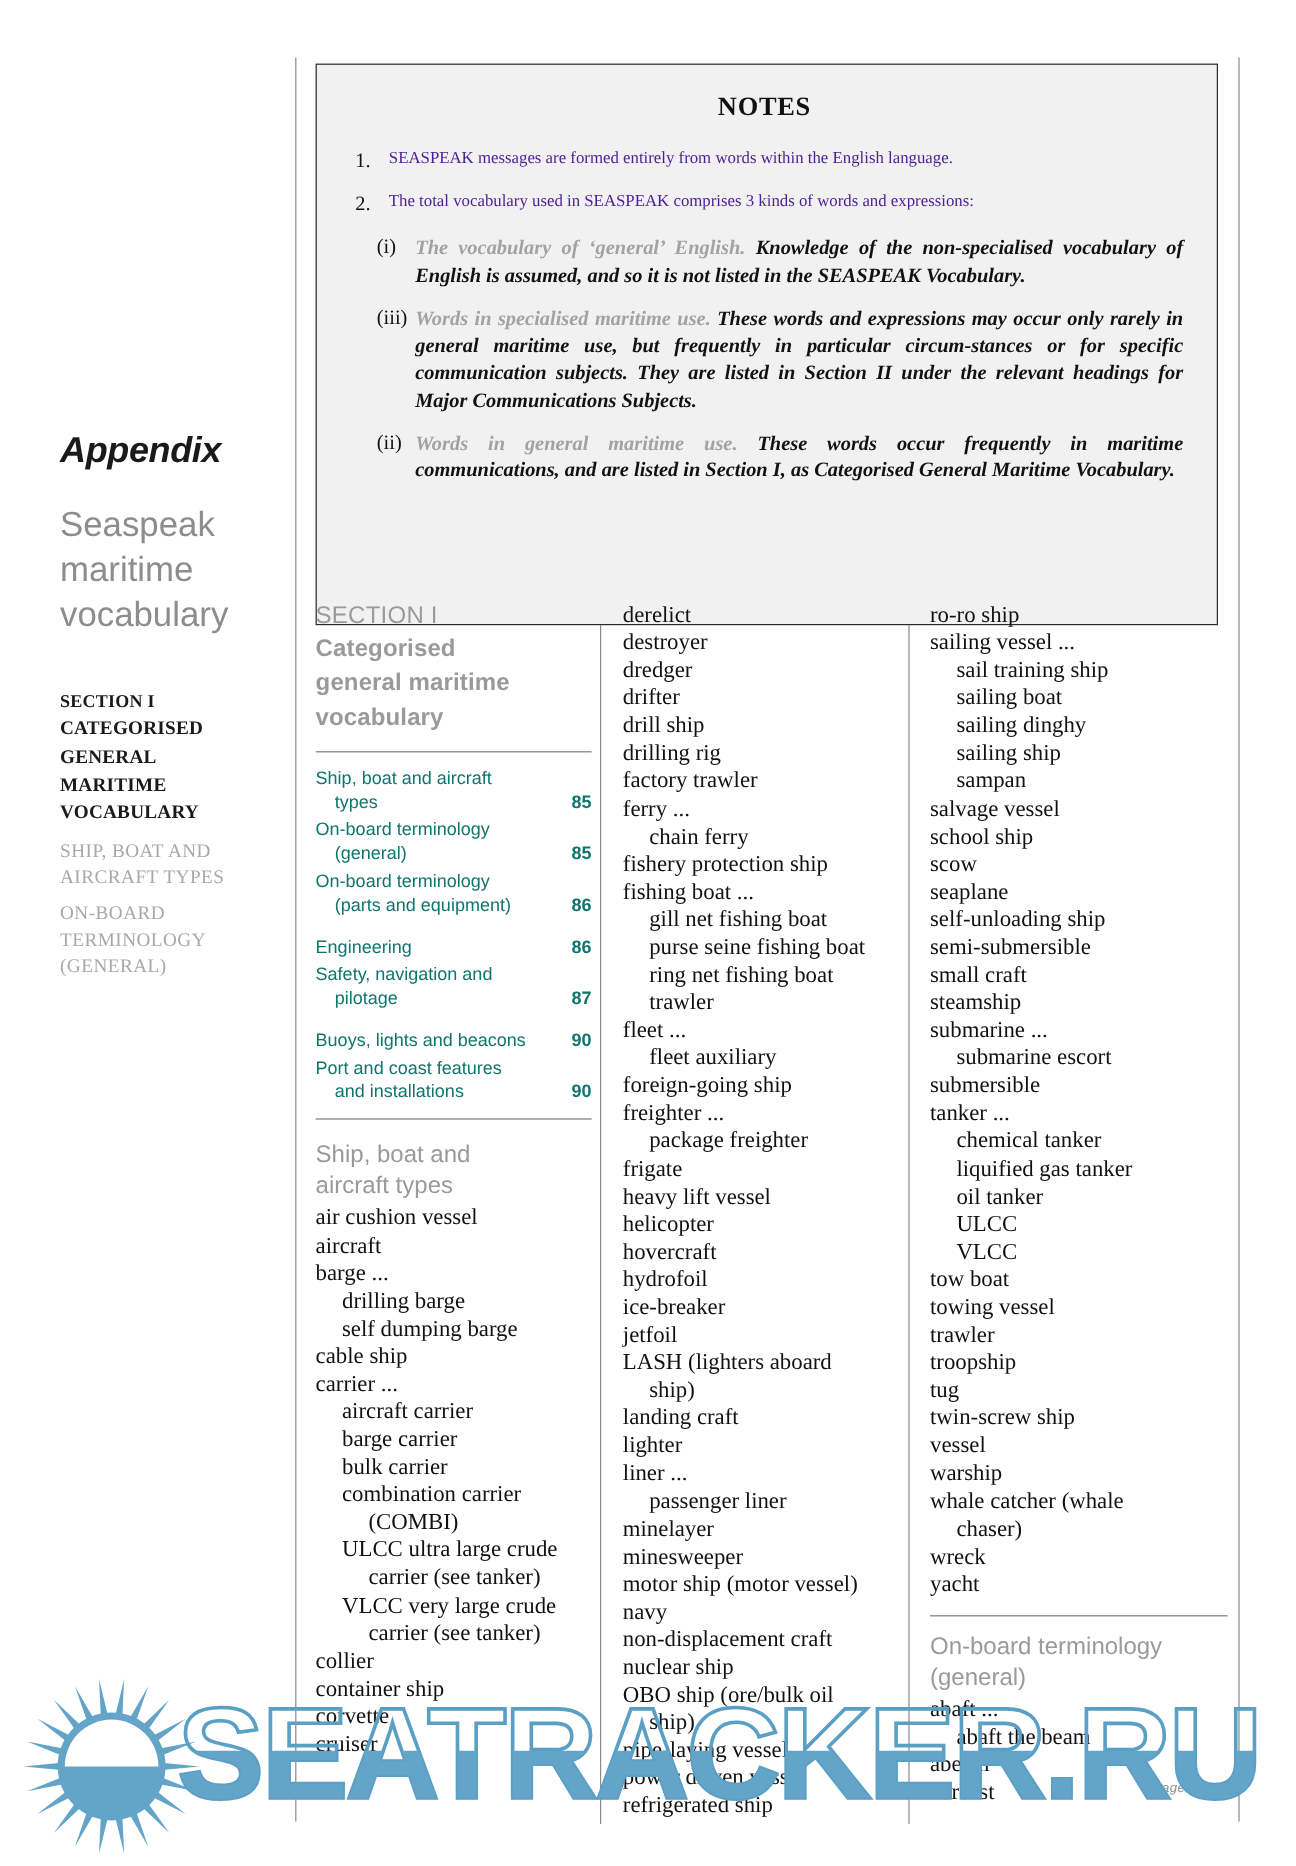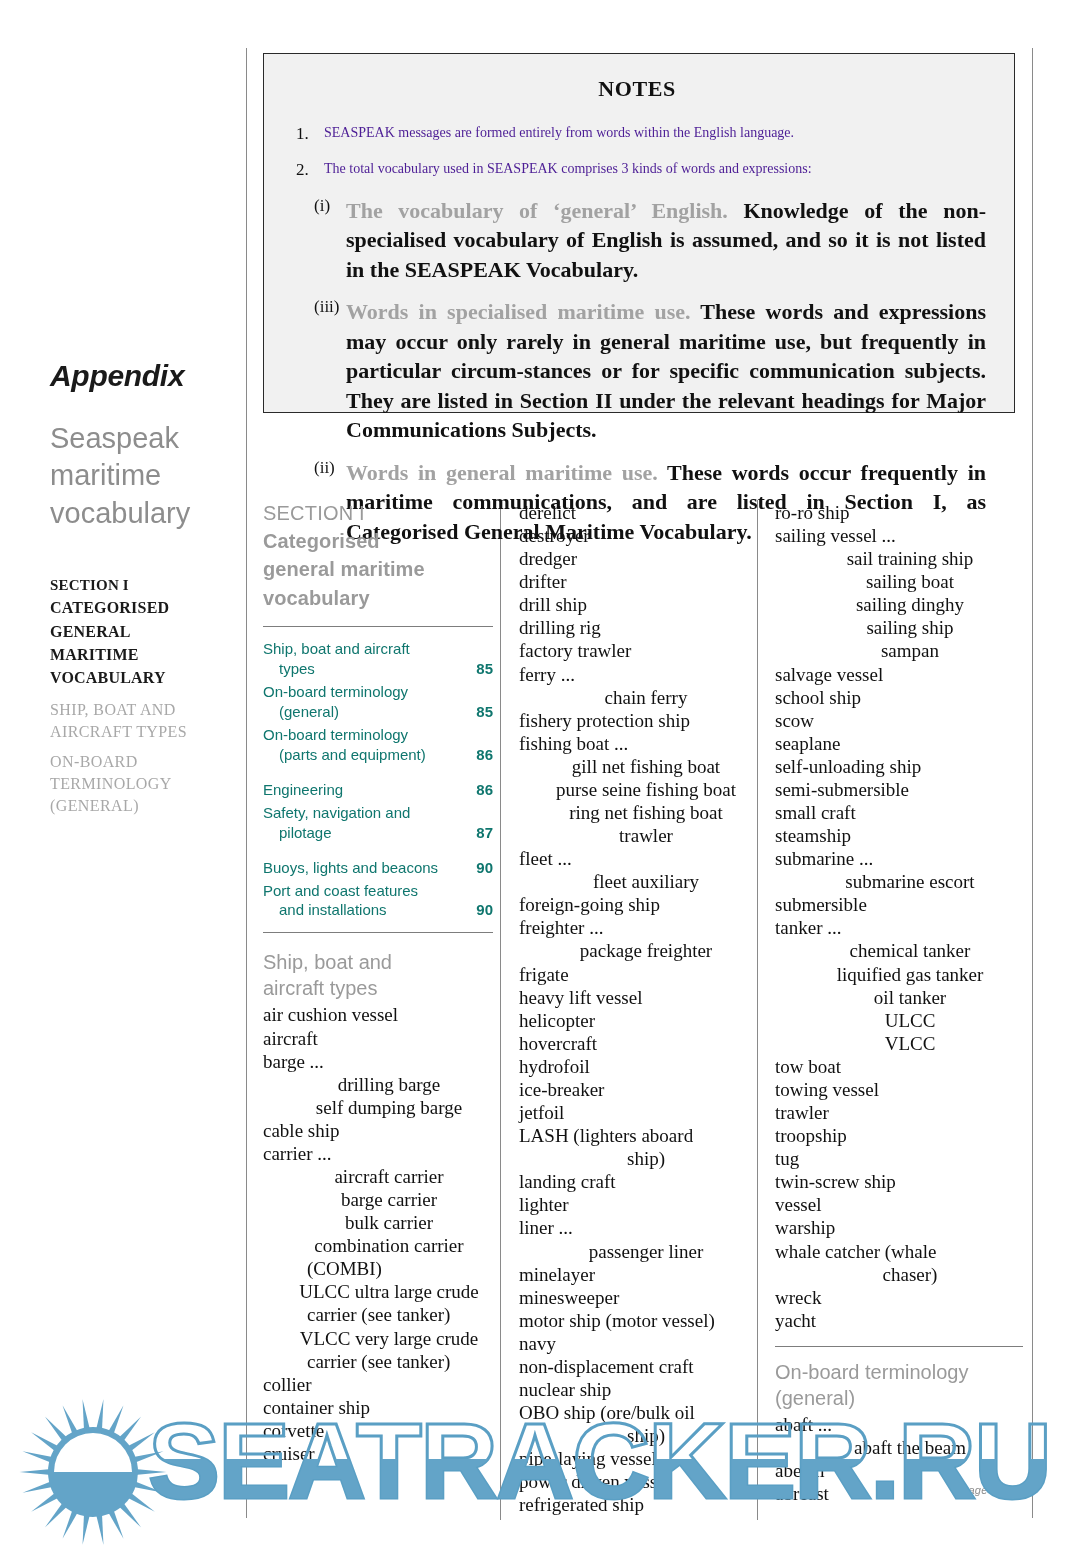--- a/index.html
+++ b/index.html
@@ -80,21 +80,21 @@
   #vrule-col1    { left: 500px; top: 500px; height: 1020px; }
   #vrule-col2    { left: 757px; top: 500px; height: 1020px; }
   #vrule-right   { left: 1032px; top: 48px; height: 1470px; }
 
   
   #notes-box {
     position: absolute;
     left: 263px;
     top: 53px;
     width: 752px;
-    height: 360px;
+    height: 468px;
     border: 1.4px solid #2a2a2a;
     background: #f1f1f1;
     padding: 22px 28px 18px 24px;
   }
   .notes-heading {
     text-align: center;
     font-family: "Liberation Serif", serif;
     font-size: 22px;
     font-weight: bold;
     letter-spacing: 0.6px;
@@ -127,25 +127,26 @@
   }
   .sub-marker {
     width: 58px;
     flex: 0 0 58px;
     font-size: 17px;
     color: #111;
     padding-left: 26px;
   }
   .sub-body {
     flex: 1;
-    font-size: 22px;
+    font-size: 17px;
     line-height: 1.34;
     color: #111;
     text-align: justify;
     text-justify: inter-word;
+    font-style: italic;
   }
   .sub-body .lead {
     color: #a2a2a2;
     font-weight: bold;
   }
   .sub-body .rest { font-weight: bold; }
 
   
   .col {
     position: absolute;
@@ -209,21 +210,21 @@
 
   
   .word-list { margin-top: 1px; }
   .word {
     font-family: "Liberation Serif", serif;
     font-size: 19px;
     color: #111;
     line-height: 1.215;
     white-space: pre-wrap;
   }
-  .word.lvl1 { padding-left: 22px; text-align: center; }
+  .word.lvl1 { padding-left: 22px; }
   .word.lvl2 { padding-left: 44px; }
 
   
   #page-number {
     position: absolute;
     left: 962px;
     top: 1484px;
     font-family: "Liberation Sans", sans-serif;
     font-style: italic;
     font-size: 11px;

